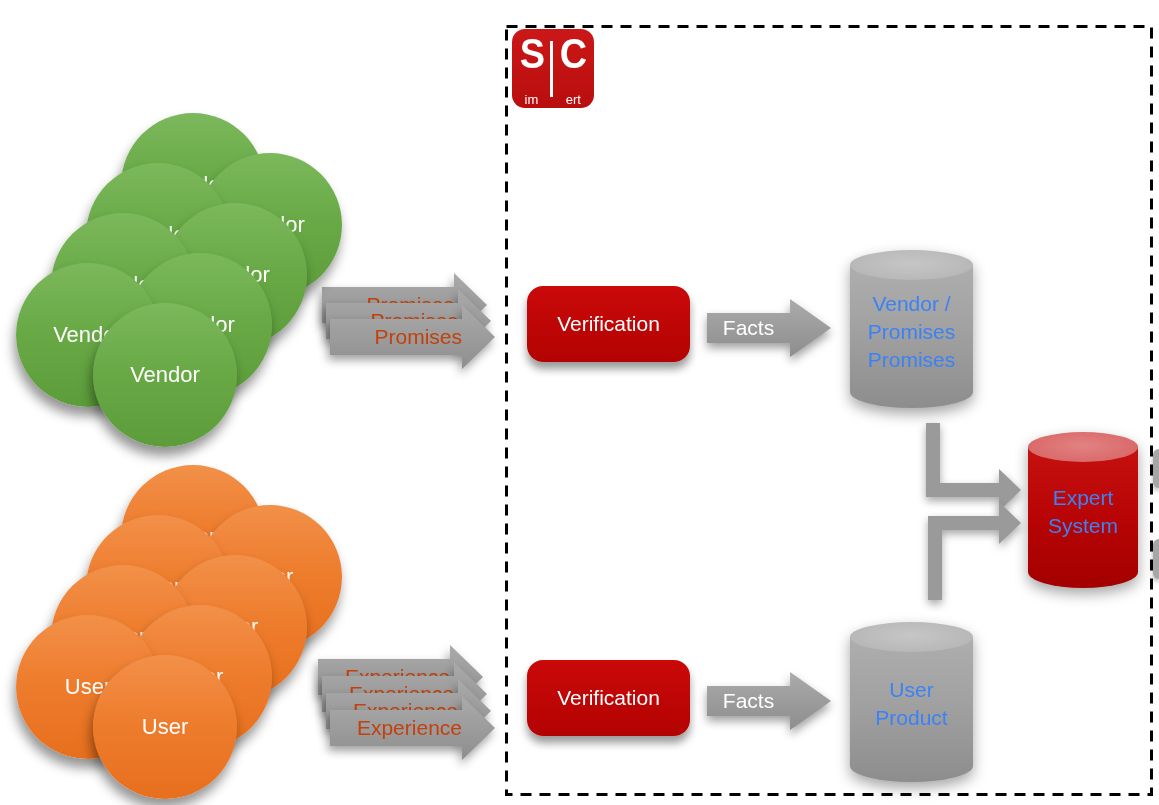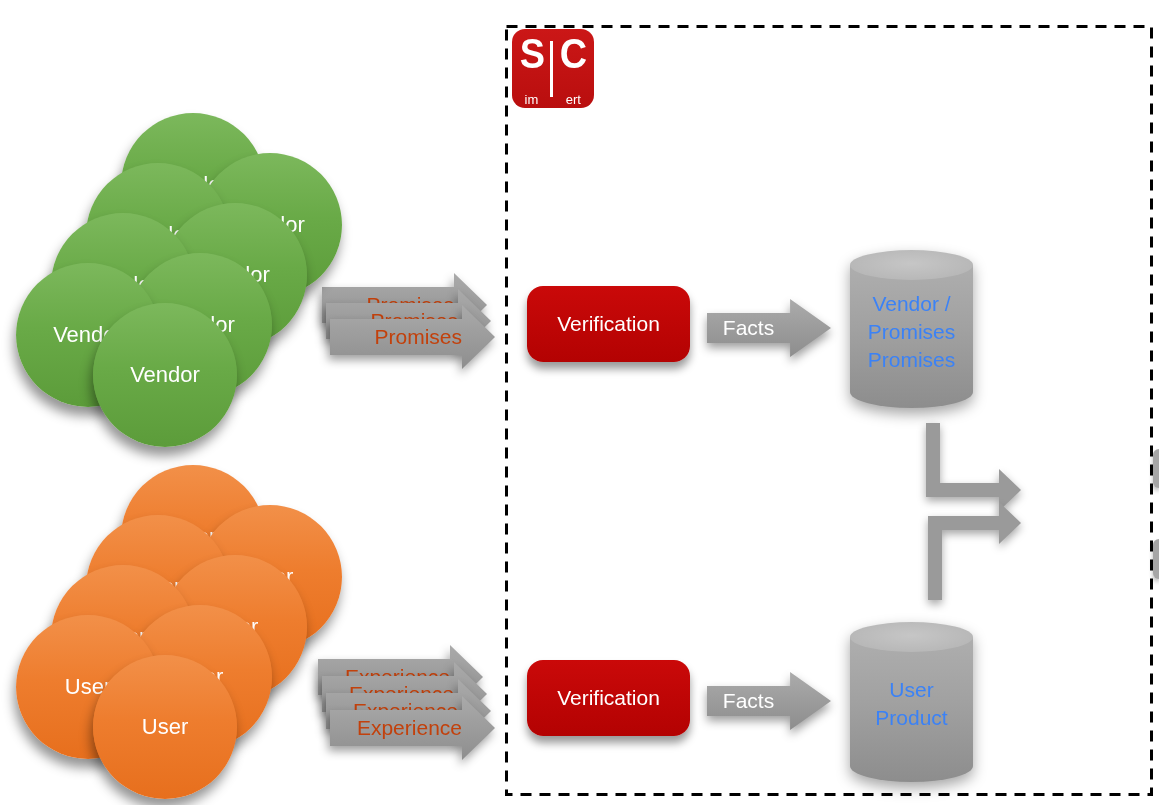--- a/index.html
+++ b/index.html
@@ -224,20 +224,28 @@
 
   <div class="cylinder cyl-gray" style="left:850px;top:622px;width:123px;height:160px;">
     <div class="cyl-body"></div>
     <div class="cyl-top"></div>
     <div class="cyl-label">
       <div>User</div>
       <div>Product</div>
     </div>
   </div>
 
+  <div class="cylinder cyl-red" style="left:1028px;top:432px;width:110px;height:156px;">
+    <div class="cyl-body"></div>
+    <div class="cyl-top"></div>
+    <div class="cyl-label">
+      <div>Expert</div>
+      <div>System</div>
+    </div>
+  </div>
 
   <div class="elbow" style="left:926px;top:423px;width:96px;height:90px;">
     <div class="bar" style="left:0;top:0;width:14px;height:74px;"></div>
     <div class="bar" style="left:0;top:60px;width:75px;height:14px;"></div>
     <div class="head" style="left:73px;top:46px;"></div>
   </div>
   <div class="elbow" style="left:928px;top:498px;width:95px;height:104px;">
     <div class="bar" style="left:0;top:18px;width:73px;height:14px;"></div>
     <div class="bar" style="left:0;top:18px;width:14px;height:84px;"></div>
     <div class="head" style="left:71px;top:4px;"></div>

